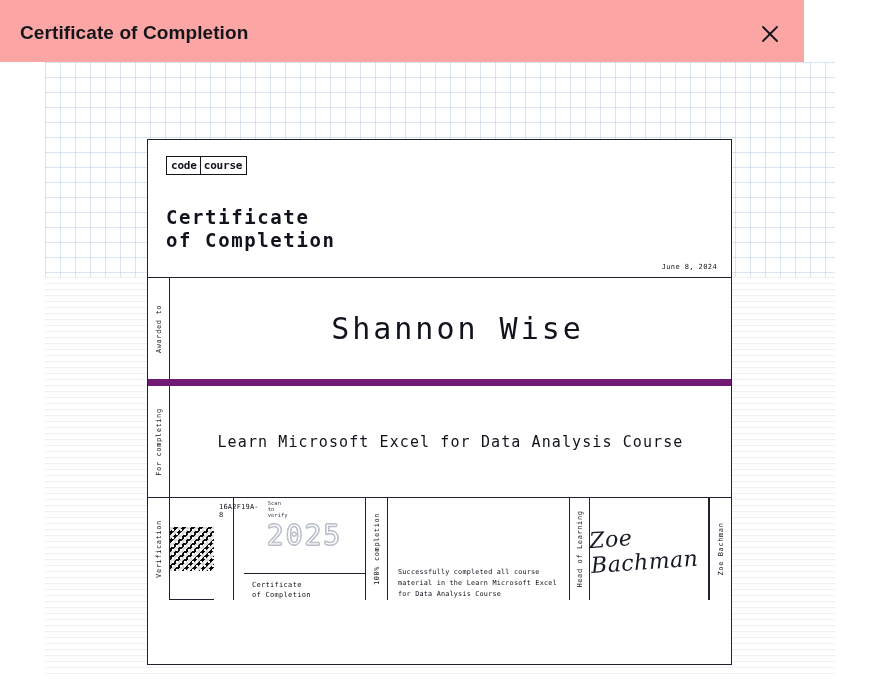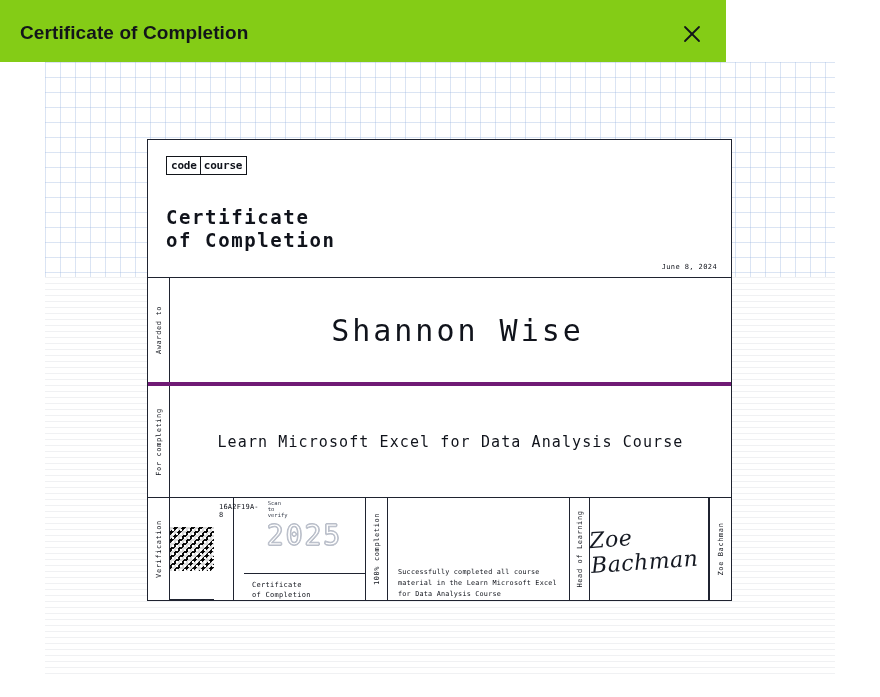--- a/index.html
+++ b/index.html
@@ -8,23 +8,23 @@
     width: 880px;
     height: 697px;
     background: #ffffff;
     font-family: "Liberation Sans", sans-serif;
     overflow: hidden;
   }
 
   .modal-header {
     position: absolute;
     top: 0; left: 0;
-    width: 726px;
+    width: 804px;
     height: 62px;
-    background: #84cc16;
+    background: #fca5a5;
     box-sizing: border-box;
   }
   .modal-title {
     position: absolute;
     left: 20px;
     top: 22px;
     font-size: 19px;
     font-weight: bold;
     color: #12151a;
     letter-spacing: 0.1px;
@@ -73,21 +73,21 @@
     background-image:
       repeating-linear-gradient(to bottom, rgba(180,185,195,0.20) 0px, rgba(180,185,195,0.20) 1px, transparent 1px, transparent 6px);
   }
 
   
   .cert {
     position: absolute;
     left: 102px;
     top: 77px;
     width: 585px;
-    height: 462px;
+    height: 526px;
     background: #ffffff;
     border: 1px solid #1f2330;
     box-sizing: border-box;
     font-family: "DejaVu Sans Mono", monospace;
     color: #10131b;
   }
 
   
   .cert-top {
     position: relative;
@@ -164,21 +164,21 @@
     transform: translate(-50%,-50%) rotate(-90deg);
     white-space: nowrap;
     font-size: 7px;
     letter-spacing: 0.6px;
   }
 
   
   .row-recipient {
     display: flex;
     height: 108px;
-    border-bottom: 4px solid #701a75;
+    border-bottom: 7px solid #701a75;
     box-sizing: border-box;
     gap: 14px;
   }
   .recipient-name {
     flex: 1;
     display: flex;
     align-items: center;
     justify-content: center;
     font-size: 30px;
     letter-spacing: 3px;

